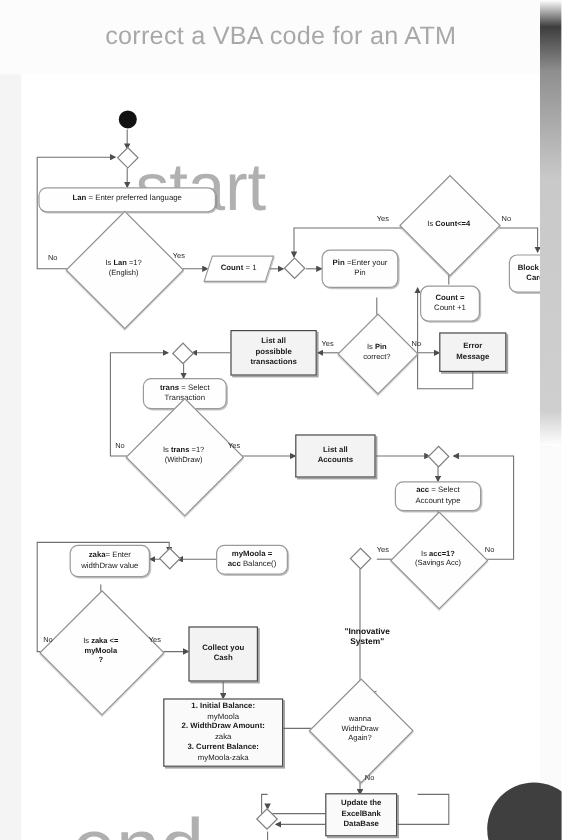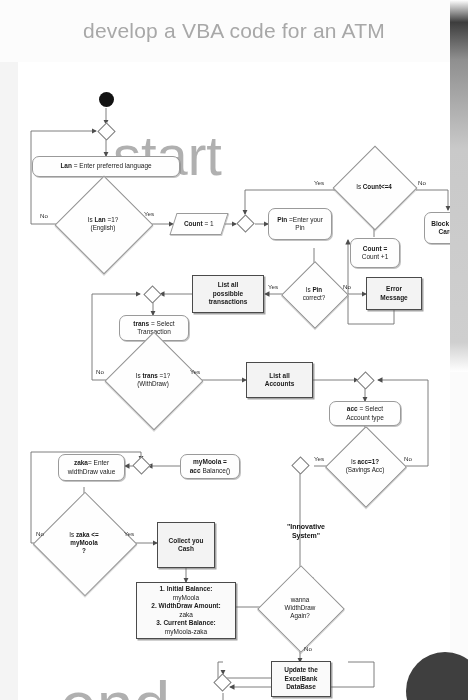--- a/index.html
+++ b/index.html
@@ -126,21 +126,21 @@
     position:absolute;right:-16px;bottom:-30px;width:78px;height:78px;
     border-radius:50%;background:#3f3f3f;
   }
 </style>
 </head>
 <body>
 
 <div id="app">
 
   <div class="header">
-    <div class="title">develop a VBA code for an ATM</div>
+    <div class="title">correct a VBA code for an ATM</div>
   </div>
 
   <div class="leftgutter"></div>
 
   <div class="canvas">
 
     <div class="word start">start</div>
     <div class="word end">end</div>
 
     <svg class="wires" viewBox="0 0 432 638">

